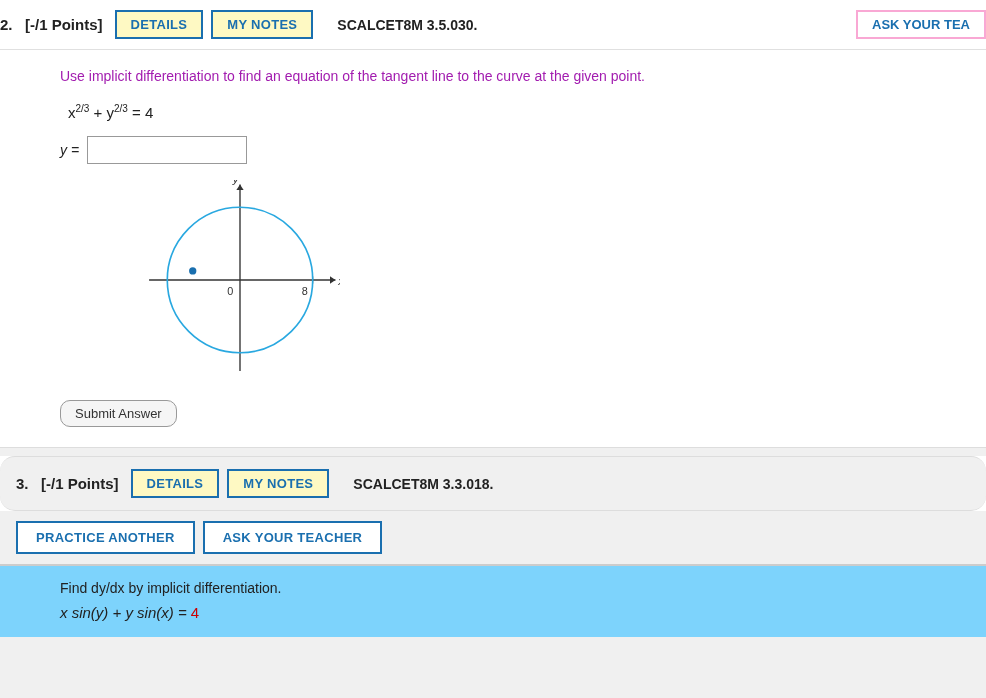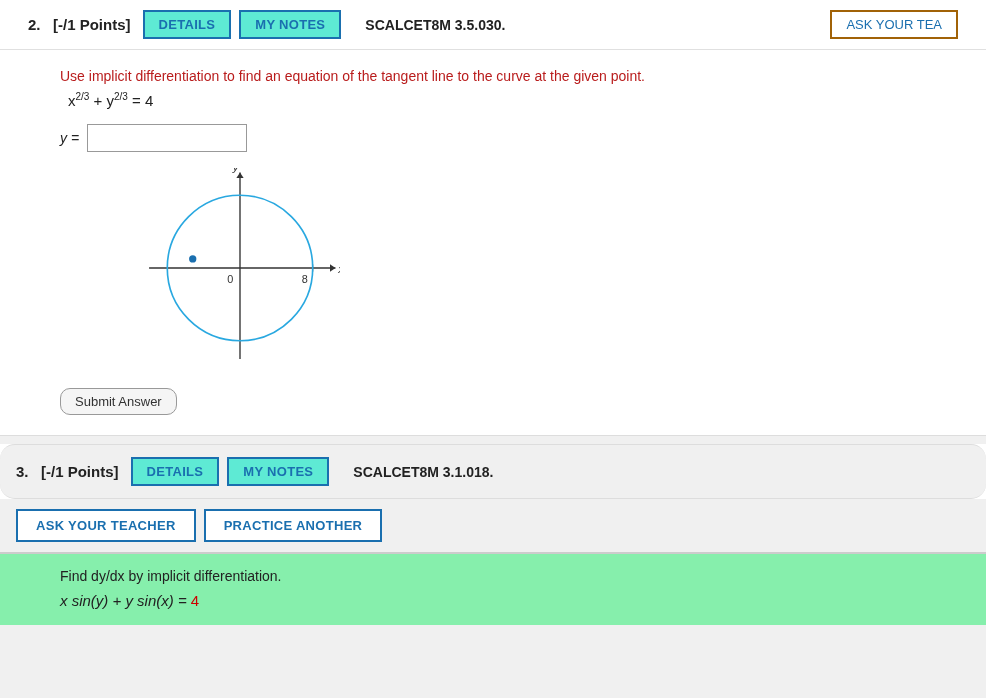--- a/index.html
+++ b/index.html
@@ -19,65 +19,66 @@
     .question-block {
       background: #fff;
       border-bottom: 1px solid #ddd;
       margin-bottom: 8px;
     }
 
     
     .question-header {
       display: flex;
       align-items: center;
-      padding: 10px 28px;
+      padding: 10px 0;
       border-bottom: 1px solid #e0e0e0;
       gap: 8px;
     }
     .question-number {
       font-weight: bold;
       font-size: 15px;
       margin-right: 4px;
       white-space: nowrap;
     }
     .header-btn {
       border: 2px solid #1a6faf;
-      background: #5eead4;
+      background: #fef9c3;
       color: #1a6faf;
       font-weight: bold;
       font-size: 13px;
       padding: 5px 14px;
       cursor: pointer;
       letter-spacing: 0.3px;
     }
 
     .scalcet-label {
       font-weight: bold;
       font-size: 14px;
       margin-left: 16px;
     }
     .ask-teacher-btn-right {
       margin-left: auto;
-      border: 2px solid #a16207;
+      border: 2px solid #f9a8d4;
       background: #fff;
       color: #1a6faf;
-      font-weight: normal;
+      font-weight: bold;
       font-size: 13px;
       padding: 5px 14px;
       cursor: pointer;
       white-space: nowrap;
     }
 
     
     .question-body {
       padding: 16px 24px 20px 60px;
     }
     .problem-text {
       font-size: 14px;
-      color: #b91c1c;
+      color: #a21caf;
+      margin-bottom: 12px;
       line-height: 1.5;
     }
     .math-block {
       font-size: 14px;
       line-height: 1.8;
       margin-left: 8px;
       margin-bottom: 10px;
     }
     .math-line {
       display: block;
@@ -152,21 +153,21 @@
       color: #1a6faf;
       font-weight: bold;
       font-size: 13px;
       padding: 7px 18px;
       cursor: pointer;
       letter-spacing: 0.3px;
     }
 
     .question-body-3 {
       padding: 14px 40px 16px 60px;
-      background: #86efac;
+      background: #7dd3fc;
     }
     .find-text {
       font-size: 14px;
       margin-bottom: 8px;
     }
     .equation-line {
       font-size: 15px;
       font-style: italic;
     }
     .highlight-4 {
@@ -249,26 +250,26 @@
   <div class="question-block-3">
 
     <div class="question-header-3">
       <span class="question-number">
         <span>3.</span>
         &nbsp;
         <span>[-/1 Points]</span>
       </span>
       <button class="header-btn">DETAILS</button>
       <button class="header-btn">MY NOTES</button>
-      <span class="scalcet-label">SCALCET8M 3.1.018.</span>
+      <span class="scalcet-label">SCALCET8M 3.3.018.</span>
     </div>
 
     <div class="action-buttons-row">
+      <button class="action-btn">PRACTICE ANOTHER</button>
       <button class="action-btn">ASK YOUR TEACHER</button>
-      <button class="action-btn">PRACTICE ANOTHER</button>
     </div>
 
     <div class="question-body-3">
       <p class="find-text">Find dy/dx by implicit differentiation.</p>
       <p class="equation-line">
         <span>x sin(y) + y sin(x) =</span>
         <span class="highlight-4">4</span>
       </p>
     </div>
 

